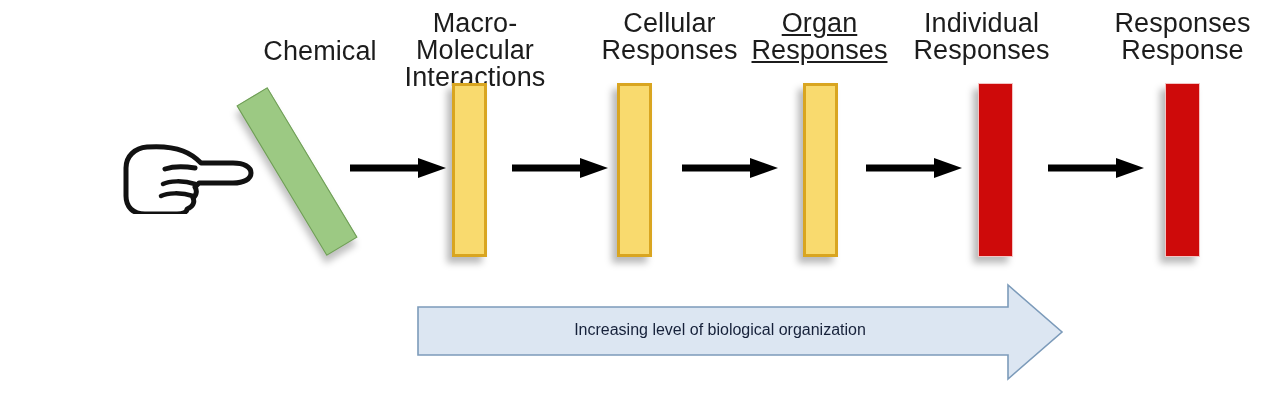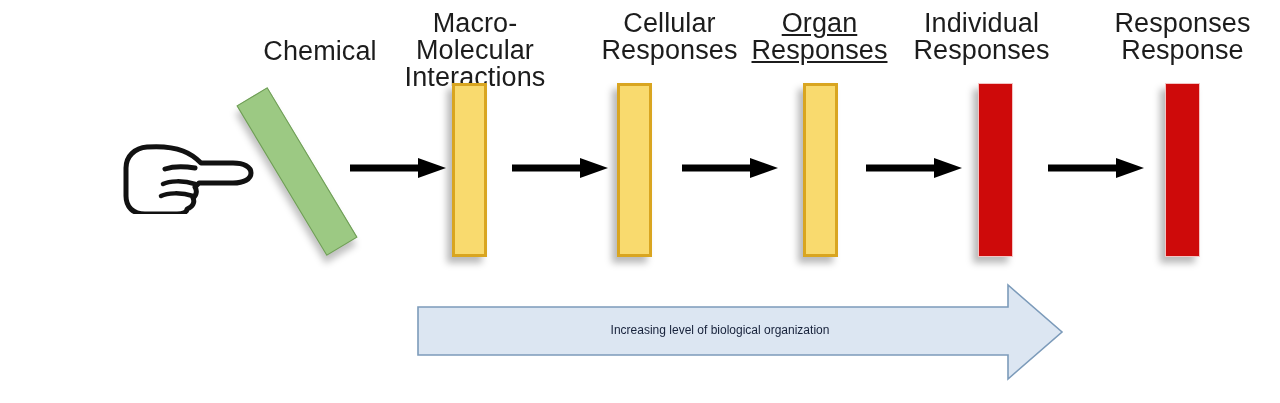--- a/index.html
+++ b/index.html
@@ -78,21 +78,21 @@
     width: 660px;
     height: 104px;
   }
   #banner-arrow svg { display: block; }
   #banner-text {
     position: absolute;
     left: 430px;
     top: 318px;
     width: 580px;
     text-align: center;
-    font-size: 12px;
+    font-size: 16px;
     line-height: 24px;
     color: #16213a;
     font-family: "Liberation Sans", sans-serif;
     pointer-events: none;
   }
 </style>
 </head>
 <body>
 
 <div id="stage">

